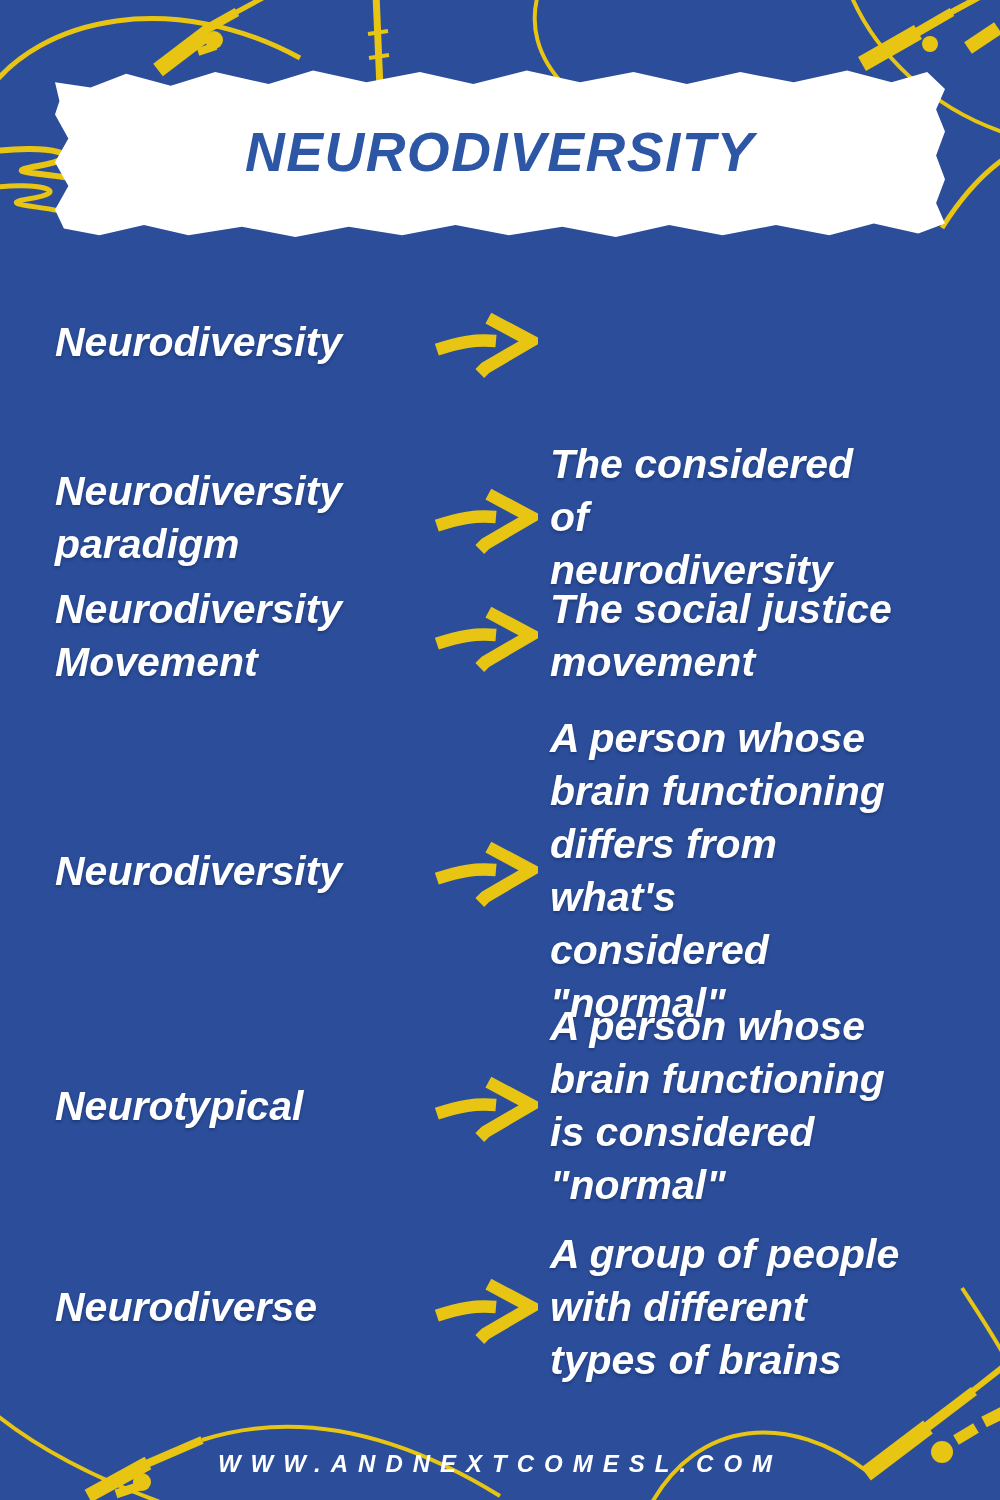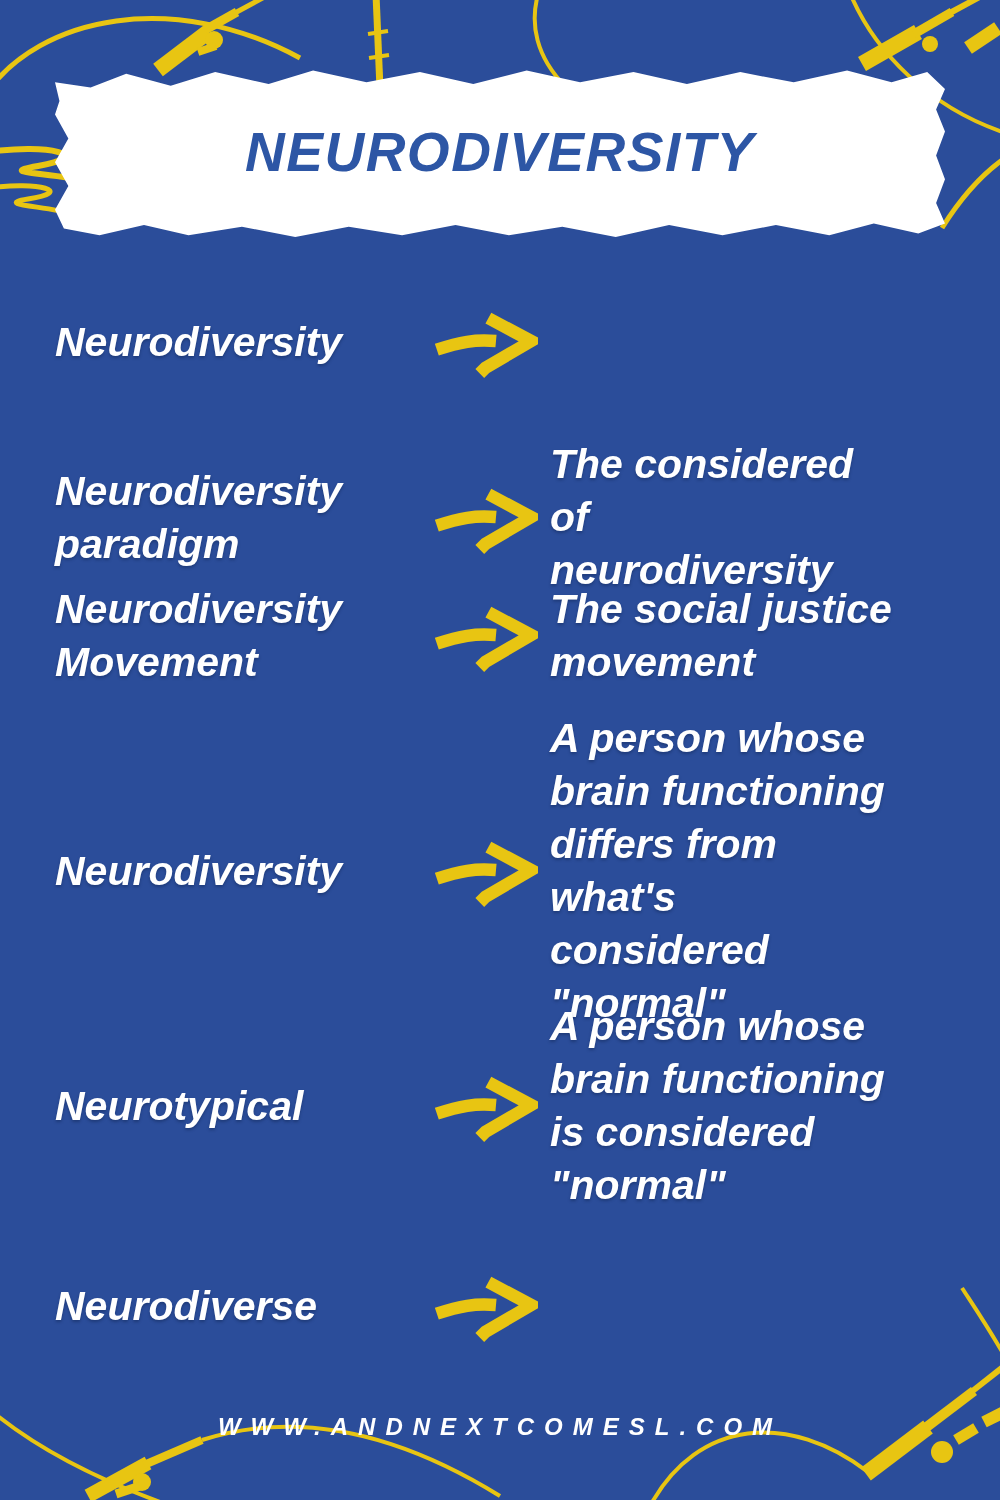--- a/index.html
+++ b/index.html
@@ -38,21 +38,21 @@
   .row-6{top:1228px;height:156px;}
   .term,.def{
     color:var(--body,#FFFFFF);
     font-weight:bold;font-size:41px;line-height:53px;
     white-space:pre-line;
     text-shadow:0 2px 3px rgba(10,25,60,.35);
   }
   .arrow-cell{display:flex;align-items:center;justify-content:center;}
   .arrow-cell svg{display:block;}
   .footer{
-    position:absolute;left:0;top:1413px;width:1000px;z-index:1;
+    position:absolute;left:0;top:1450px;width:1000px;z-index:1;
     text-align:center;
     color:var(--body,#FFFFFF);
     font-size:24px;font-weight:bold;letter-spacing:10px;
   }
 </style>
 </head>
 <body>
 
 <div class="poster" style="--bg: #2B4D9A; --banner: #FFFFFF; --title: #2D56A5; --body: #FFFFFF;">
 
@@ -171,19 +171,22 @@
   </section>
 
   <section class="row row-6">
     <div class="term">Neurodiverse</div>
     <div class="arrow-cell">
       <svg width="105" height="78" viewBox="0 0 110 80" fill="none" stroke="#E8C512">
         <path d="M4,48 C28,40 44,37 66,39" stroke-width="13"></path>
         <path d="M58,15 L103,39 L55,67 L49,73" stroke-width="13" stroke-linejoin="miter"></path>
       </svg>
     </div>
+    <div class="def">A group of people
+with different
+types of brains</div>
   </section>
 
   <footer class="footer">
     <span>WWW.ANDNEXTCOMESL.COM</span>
   </footer>
 
 </div>
 
 </body></html>

